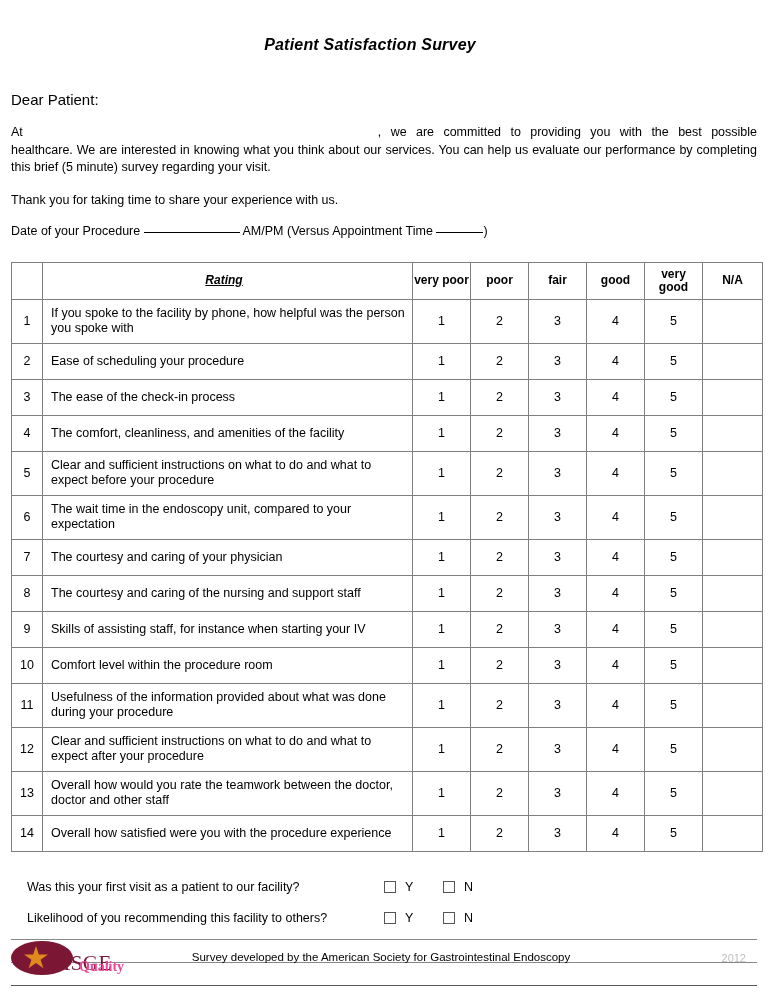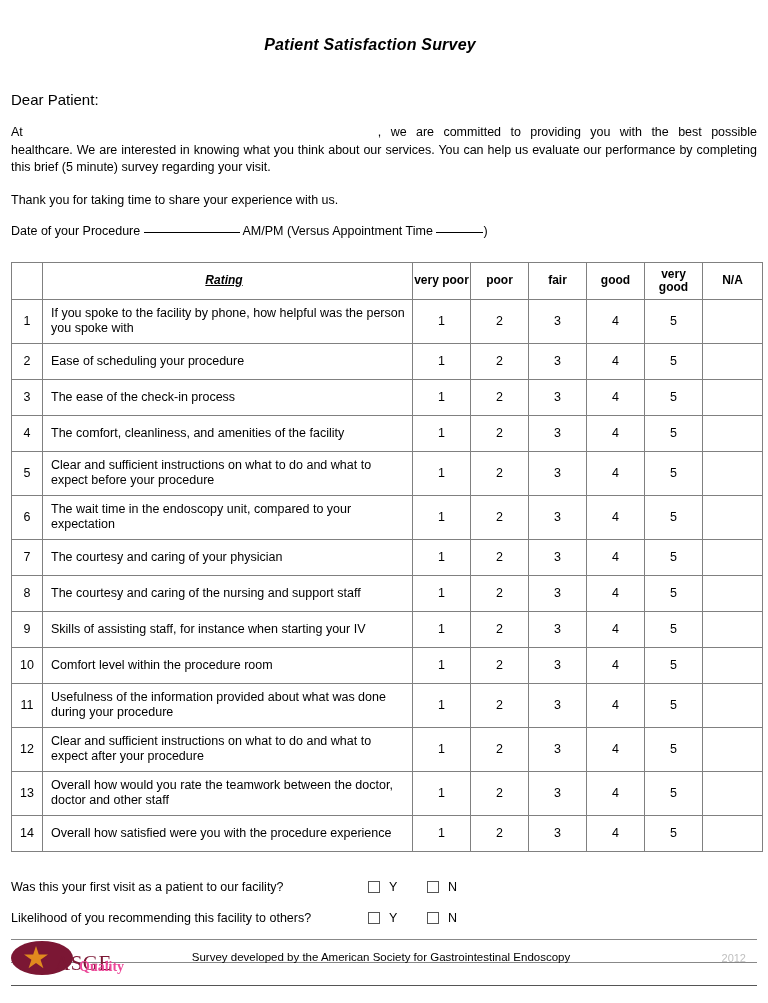--- a/index.html
+++ b/index.html
@@ -124,20 +124,21 @@
   tr.row-2line td { height: 37px; }
 
   
   .yn-block { margin-top: 24px; }
   .yn-row {
     display: flex;
     align-items: center;
     font-size: 12.5px;
     height: 22px;
     margin-bottom: 9px;
+    margin-left: 16px;
   }
   .yn-q { width: 357px; }
   .yn-opt {
     display: flex;
     align-items: center;
     width: 59px;
   }
   .checkbox {
     width: 10px;
     height: 10px;

